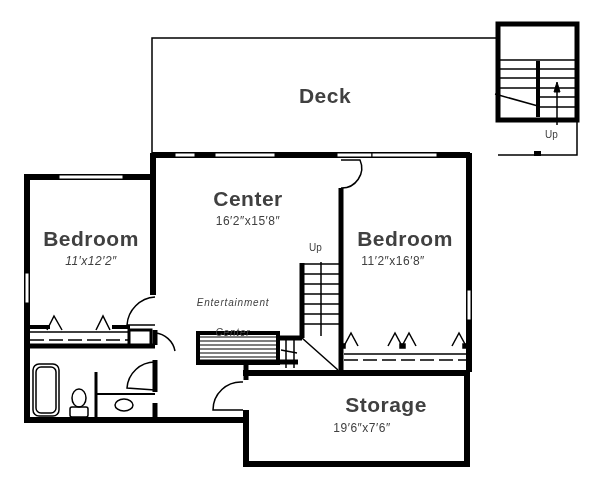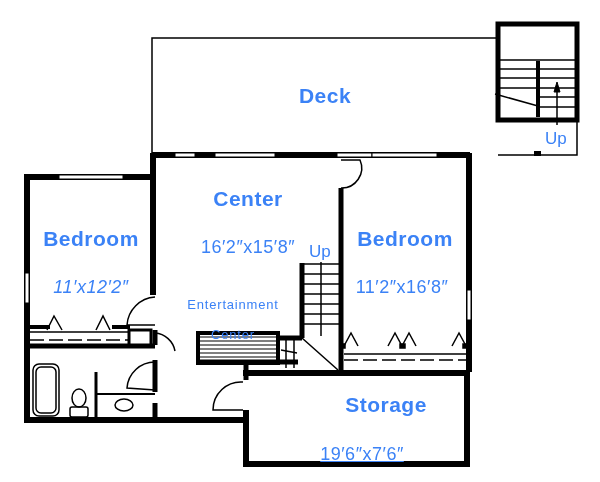--- a/index.html
+++ b/index.html
@@ -1,22 +1,22 @@
 <!DOCTYPE html>
 <html><head>
 <meta charset="utf-8">
 <style>
   html, body { margin: 0; padding: 0; background: #ffffff; }
   body { width: 600px; height: 482px; overflow: hidden; position: relative; font-family: "Liberation Sans", sans-serif; }
   #plan { position: absolute; left: 0; top: 0; width: 600px; height: 482px; }
-  .lbl { position: absolute; color: #3b82f6; white-space: nowrap; font-family: "Liberation Sans", sans-serif; line-height: 1; }
+  .lbl { position: absolute; color: #404040; white-space: nowrap; font-family: "Liberation Sans", sans-serif; line-height: 1; }
   .room-name { font-weight: bold; font-size: 21px; letter-spacing: 0.5px; }
-  .room-dim { font-size: 18px; letter-spacing: 0.5px; margin-top: 23px; }
-  .small { font-size: 13px; letter-spacing: 0.8px; }
-  .up { font-size: 17px; }
+  .room-dim { font-size: 12px; letter-spacing: 0.5px; }
+  .small { font-size: 10px; letter-spacing: 0.8px; font-style: italic; }
+  .up { font-size: 10px; }
   .center { transform: translateX(-50%); text-align: center; }
 </style>
 </head>
 <body>
 
 <svg id="plan" viewBox="0 0 600 482" xmlns="http://www.w3.org/2000/svg">
 
   <g fill="none" stroke="#000" stroke-width="1.5">
     <polyline points="152,158 152,38 498,38"></polyline>
     <polyline points="498,155 577,155 577,120"></polyline>
@@ -158,22 +158,22 @@
 
 <div class="lbl room-name center" style="left:325px; top:85px;">Deck</div>
 
 <div class="lbl room-name center" style="left:248px; top:188px;">Center</div>
 <div class="lbl room-dim center" style="left:248px; top:215px;">16′2″x15′8″</div>
 
 <div class="lbl room-name center" style="left:91px; top:228px;">Bedroom</div>
 <div class="lbl room-dim center" style="left:91px; top:255px;font-style:italic;">11′x12′2″</div>
 
 <div class="lbl room-name center" style="left:405px; top:228px;">Bedroom</div>
-<div class="lbl room-dim center" style="left:402px; top:255px;">11′2″x16′8″</div>
+<div class="lbl room-dim center" style="left:393px; top:255px;">11′2″x16′8″</div>
 
 <div class="lbl room-name center" style="left:362px; top:394px;margin-left:24px;">Storage</div>
-<div class="lbl room-dim center" style="left:362px; top:422px;text-decoration:underline;">19′6″x7′6″</div>
+<div class="lbl room-dim center" style="left:362px; top:422px;">19′6″x7′6″</div>
 
 <div class="lbl small center" style="left:233px; top:298px;">Entertainment</div>
 <div class="lbl small center" style="left:233px; top:328px;">Center</div>
 
 <div class="lbl up" style="left:309px; top:243px;">Up</div>
 <div class="lbl up" style="left:545px; top:130px;">Up</div>
 
 </body></html>

